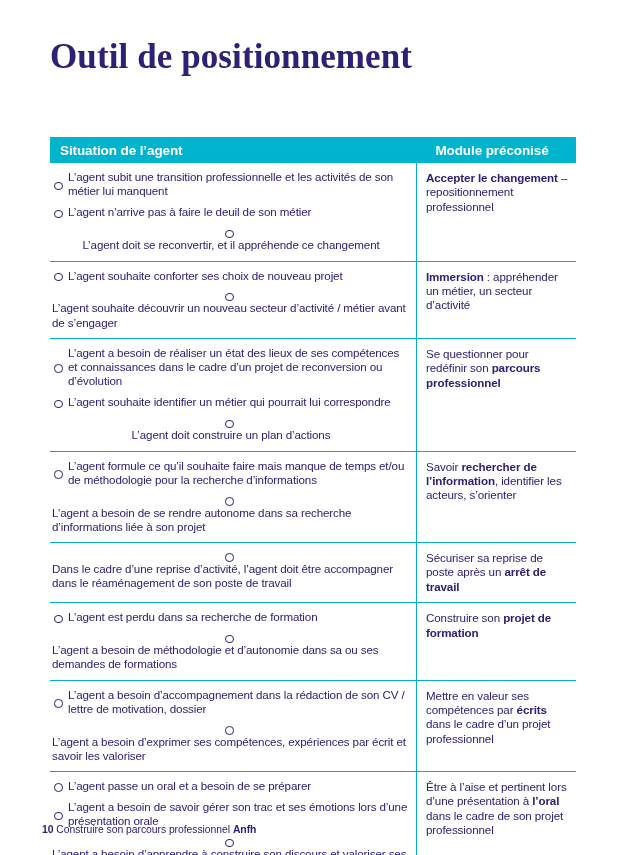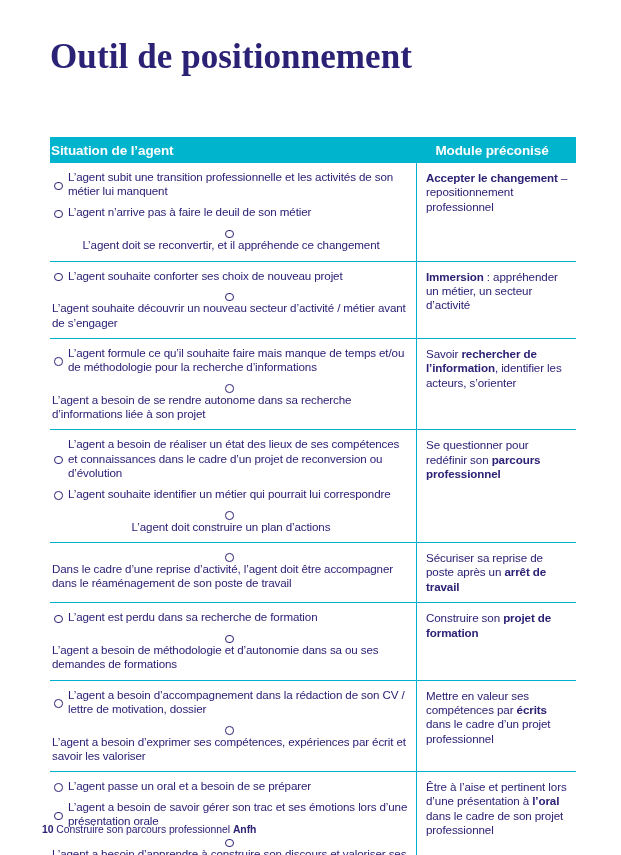--- a/index.html
+++ b/index.html
@@ -62,21 +62,21 @@
     align-items: center;
   }
   .th {
     font-size: 13.5px;
     font-weight: bold;
     color: #ffffff;
     letter-spacing: -0.1px;
   }
   .th-left {
     width: 367px;
-    padding-left: 1px;
+    padding-left: 10px;
     box-sizing: border-box;
   }
   .th-right {
     flex: 1;
     text-align: center;
     padding-right: 9px;
     box-sizing: border-box;
   }
 
   .trow {
@@ -195,45 +195,45 @@
               <span class="bullet"></span>
               <span class="sit-text">L’agent souhaite découvrir un nouveau secteur d’activité / métier avant de s’engager</span>
             </div>
           </div>
           <div class="cell-right"><b>Immersion</b><span> : appréhender un métier, un secteur d’activité</span></div>
         </div>
         <div class="trow">
           <div class="cell-left">
             <div class="sit">
               <span class="bullet"></span>
+              <span class="sit-text">L’agent a besoin de réaliser un état des lieux de ses compétences et connaissances dans le cadre d’un projet de reconversion ou d’évolution</span>
+            </div>
+            <div class="sit">
+              <span class="bullet"></span>
+              <span class="sit-text">L’agent souhaite identifier un métier qui pourrait lui correspondre</span>
+            </div>
+            <div class="sit">
+              <span class="bullet"></span>
+              <span class="sit-text">L’agent doit construire un plan d’actions</span>
+            </div>
+          </div>
+          <div class="cell-right"><span>Se questionner pour redéfinir son </span><b>parcours professionnel</b></div>
+        </div>
+        <div class="trow">
+          <div class="cell-left">
+            <div class="sit">
+              <span class="bullet"></span>
               <span class="sit-text">L’agent formule ce qu’il souhaite faire mais manque de temps et/ou de méthodologie pour la recherche d’informations</span>
             </div>
             <div class="sit">
               <span class="bullet"></span>
               <span class="sit-text">L’agent a besoin de se rendre autonome dans sa recherche d’informations liée à son projet</span>
             </div>
           </div>
           <div class="cell-right"><span>Savoir </span><b>rechercher de l’information</b><span>, identifier les acteurs, s’orienter</span></div>
-        </div>
-        <div class="trow">
-          <div class="cell-left">
-            <div class="sit">
-              <span class="bullet"></span>
-              <span class="sit-text">L’agent a besoin de réaliser un état des lieux de ses compétences et connaissances dans le cadre d’un projet de reconversion ou d’évolution</span>
-            </div>
-            <div class="sit">
-              <span class="bullet"></span>
-              <span class="sit-text">L’agent souhaite identifier un métier qui pourrait lui correspondre</span>
-            </div>
-            <div class="sit">
-              <span class="bullet"></span>
-              <span class="sit-text">L’agent doit construire un plan d’actions</span>
-            </div>
-          </div>
-          <div class="cell-right"><span>Se questionner pour redéfinir son </span><b>parcours professionnel</b></div>
         </div>
         <div class="trow">
           <div class="cell-left">
             <div class="sit">
               <span class="bullet"></span>
               <span class="sit-text">Dans le cadre d’une reprise d’activité, l’agent doit être accompagner dans le réaménagement de son poste de travail</span>
             </div>
           </div>
           <div class="cell-right"><span>Sécuriser sa reprise de poste après un </span><b>arrêt de travail</b></div>
         </div>

